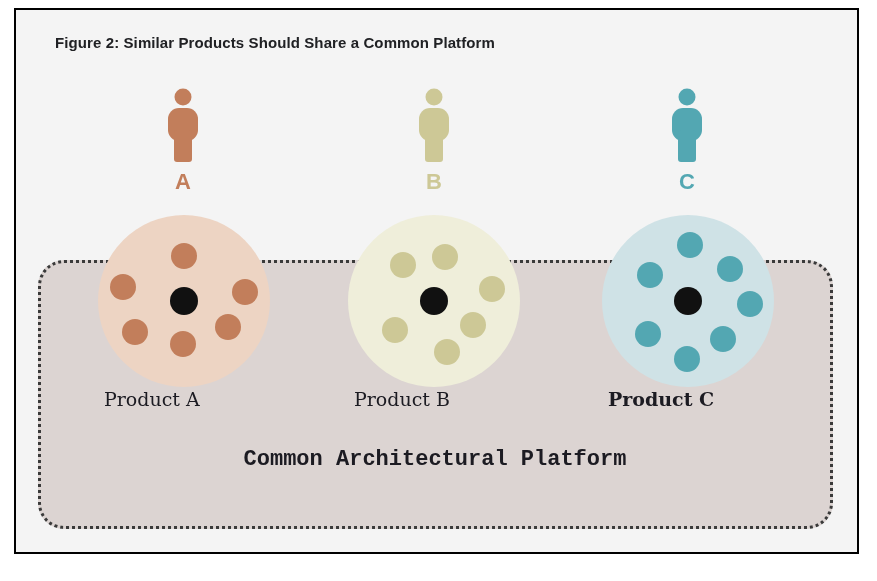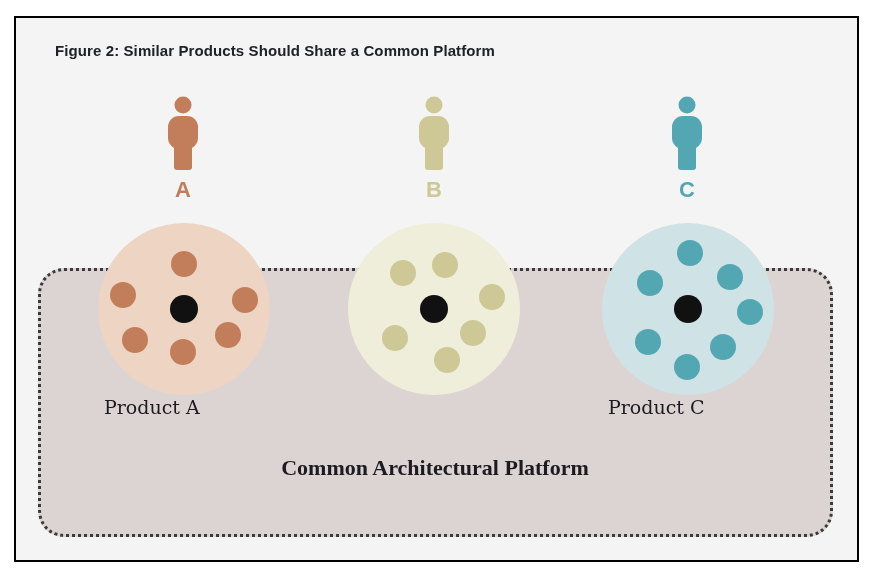--- a/index.html
+++ b/index.html
@@ -4,21 +4,21 @@
 <style>
   * { margin: 0; padding: 0; box-sizing: border-box; }
   html, body { background: #ffffff; }
   body {
     font-family: "Liberation Sans", sans-serif;
     width: 877px; height: 581px; position: relative; overflow: hidden;
   }
   .page { position: absolute; inset: 0; width: 877px; height: 581px; background: #ffffff; }
 
   .frame {
-    position: absolute; left: 14px; top: 16px; width: 845px; height: 546px;
+    position: absolute; left: 14px; top: 8px; width: 845px; height: 546px;
     background: var(--frame-bg, #f4f4f4);
     border: 2px solid var(--frame-border, #000);
   }
 
   .figure-title {
     position: absolute; left: 39px; top: 24px;
     font-size: 15px; font-weight: 700; color: var(--title-text, #202124);
     letter-spacing: .1px;
   }
 
@@ -40,21 +40,21 @@
   
   .platform {
     position: absolute; left: 22px; top: 250px; width: 795px; height: 269px;
     background: var(--platform-fill, #dcd4d2);
     border: 3px dotted var(--platform-border, #3a3a3a);
     border-radius: 26px;
     z-index: 1;
   }
   .platform-title {
     position: absolute; left: 169px; top: 437px; width: 500px; text-align: center;
-    font-family: Liberation Serif, serif; font-weight: 700; font-size: 22px;
+    font-family: Liberation Mono, monospace; font-weight: 700; font-size: 22px;
     color: var(--label-text, #1c1b22); z-index: 3;
   }
   .platform-subtitle {
     position: absolute; left: 219px; top: 469px; width: 400px; text-align: center;
     font-family: "DejaVu Serif", serif; font-weight: 400; font-size: 18px;
     color: var(--label-text, #1c1b22); z-index: 3;
   }
 
   
   .product-circle {
@@ -74,21 +74,21 @@
     border-radius: 50%; background: var(--center-dot, #111);
   }
 
   .product-label {
     position: absolute; top: 378px; width: 160px; text-align: left;
     font-family: "DejaVu Serif", serif; font-size: 19px;
     color: var(--label-text, #1c1b22); z-index: 3;
   }
   .label-a { left: 88px; }
   .label-b { left: 338px; }
-  .label-c { left: 592px; }
+  .label-c { left: 592px; font-weight: bold; }
 </style>
 </head>
 <body>
 
 <div class="page">
   <div class="frame">
 
     <div class="figure-title">Figure 2: Similar Products Should Share a Common Platform</div>
 
     <div class="person person-a">
@@ -144,18 +144,19 @@
       <div class="dot dot-c" style="left:115px;top:41px"></div>
       <div class="dot dot-c" style="left:135px;top:76px"></div>
       <div class="dot dot-c" style="left:35px;top:47px"></div>
       <div class="dot dot-c" style="left:33px;top:106px"></div>
       <div class="dot dot-c" style="left:72px;top:131px"></div>
       <div class="dot dot-c" style="left:108px;top:111px"></div>
       <div class="dot-center"></div>
     </div>
 
     <div class="product-label label-a">Product A</div>
+    <div class="product-label label-b">Product B</div>
     <div class="product-label label-c">Product C</div>
 
     <div class="platform-title">Common Architectural Platform</div>
 
   </div>
 </div>
 
 </body></html>

